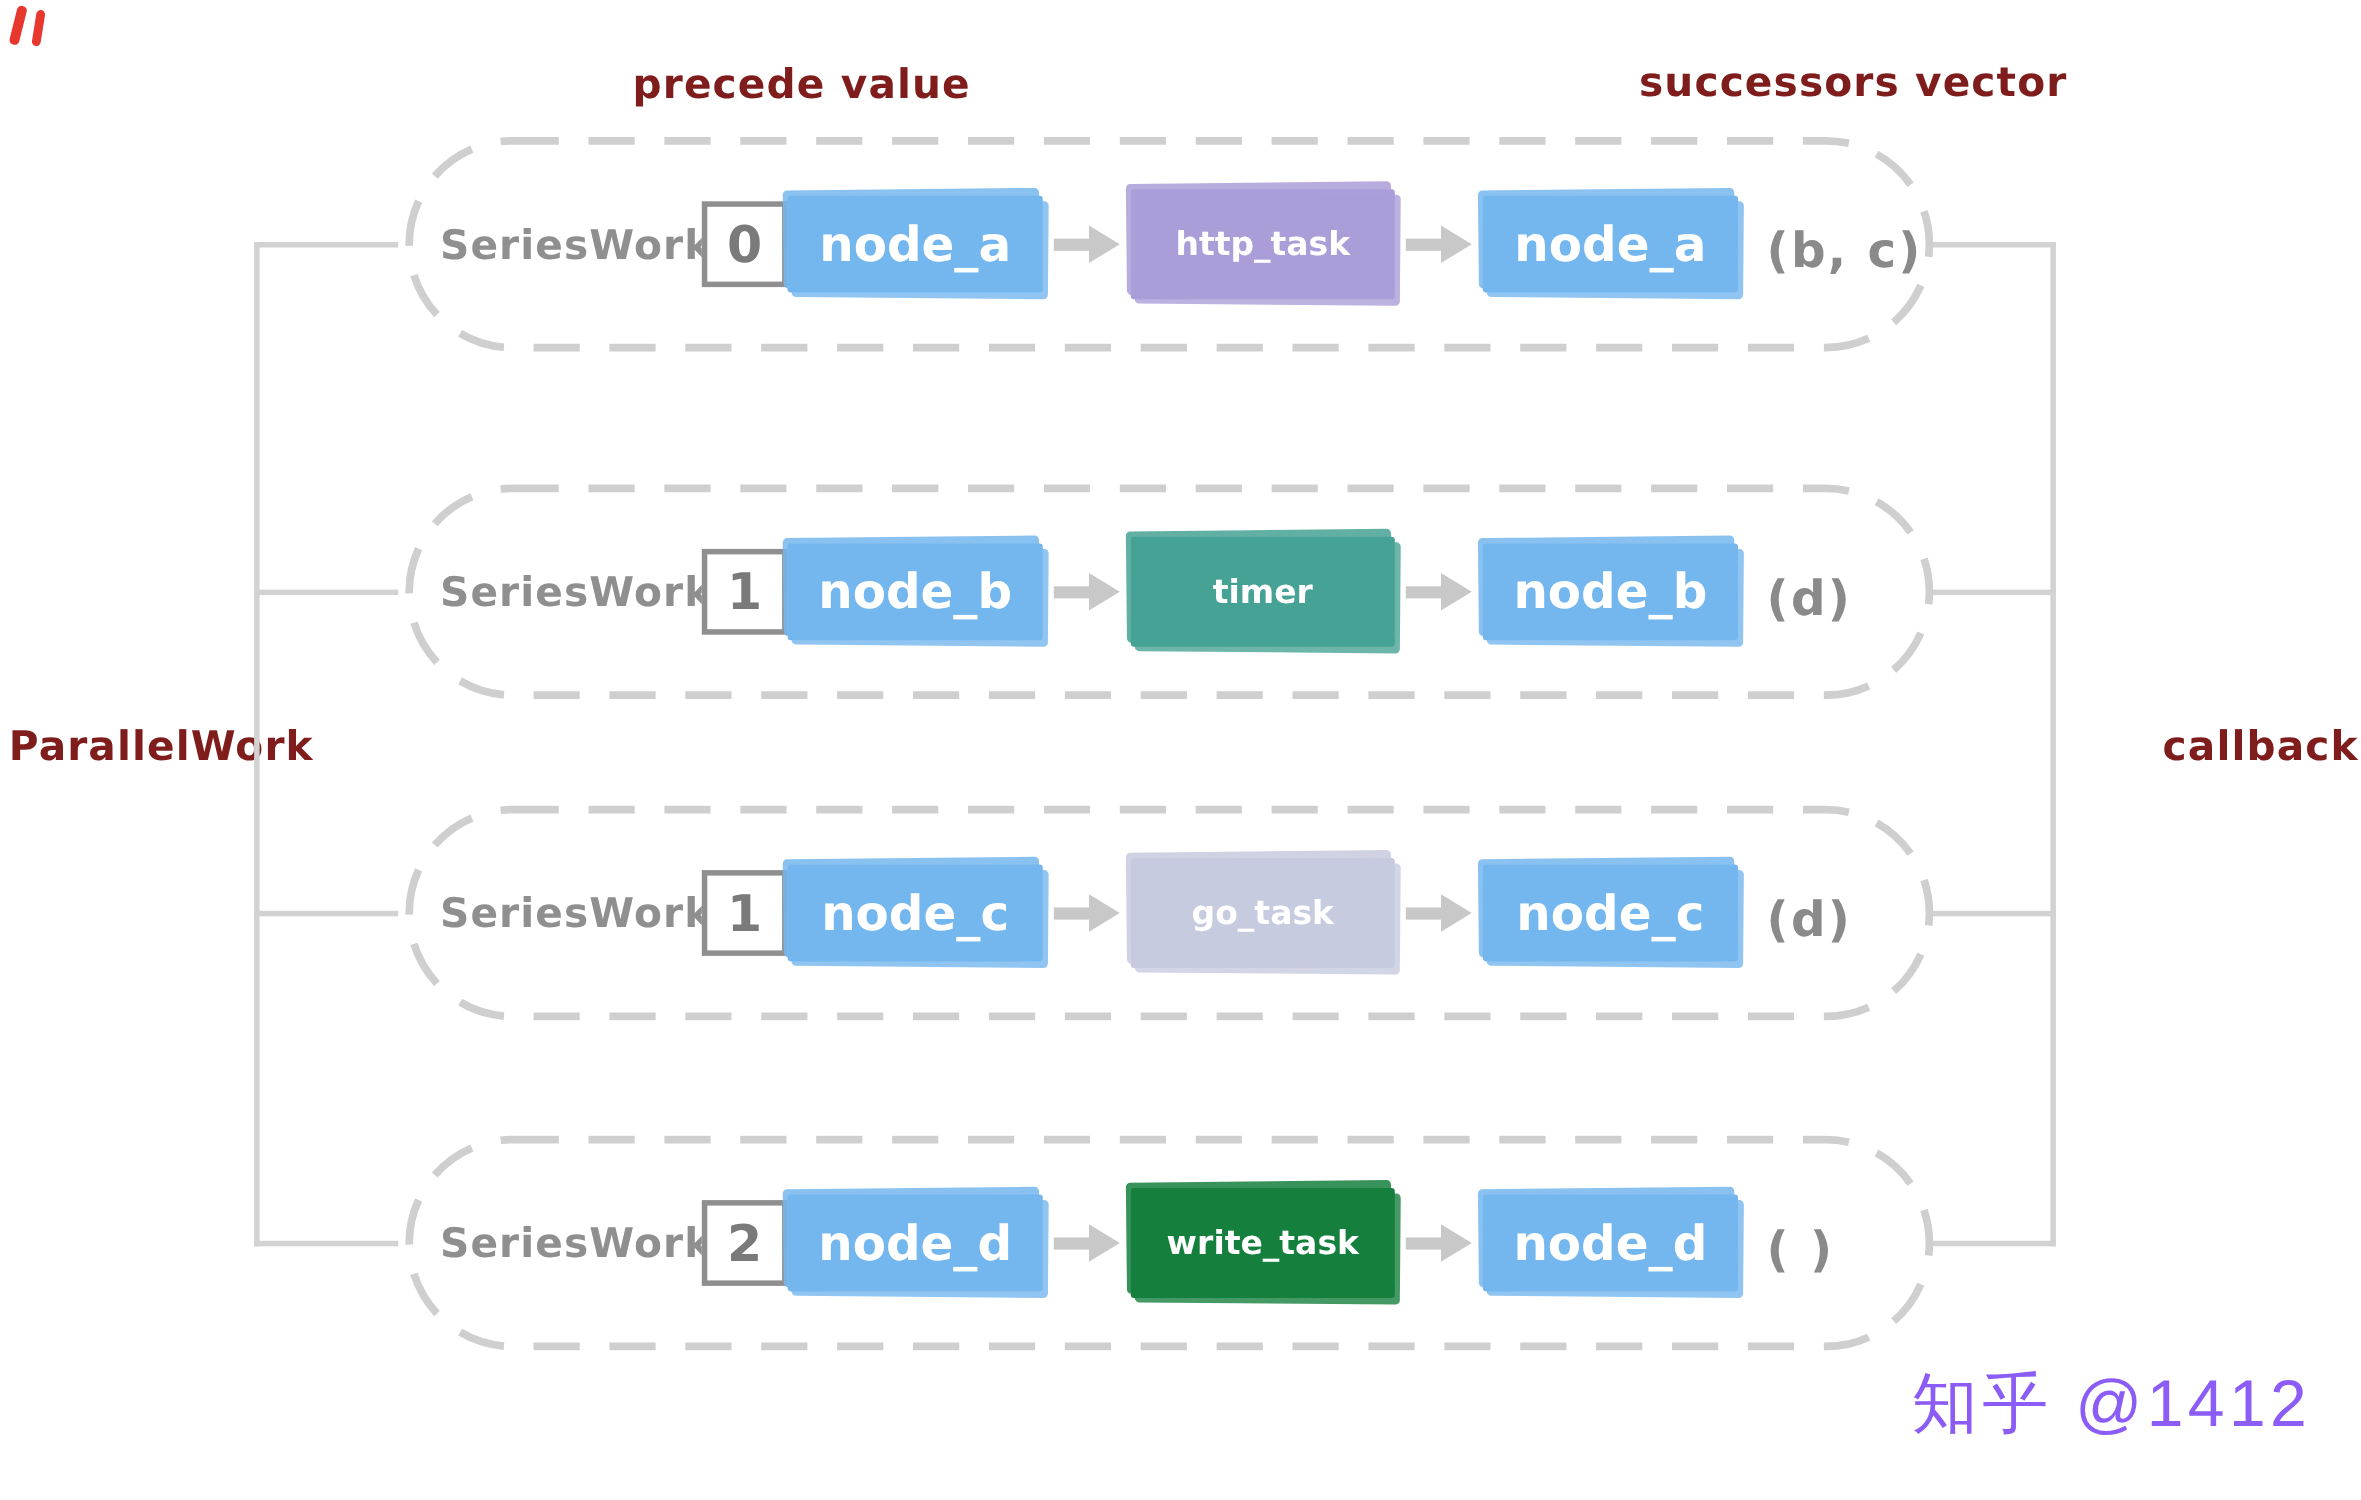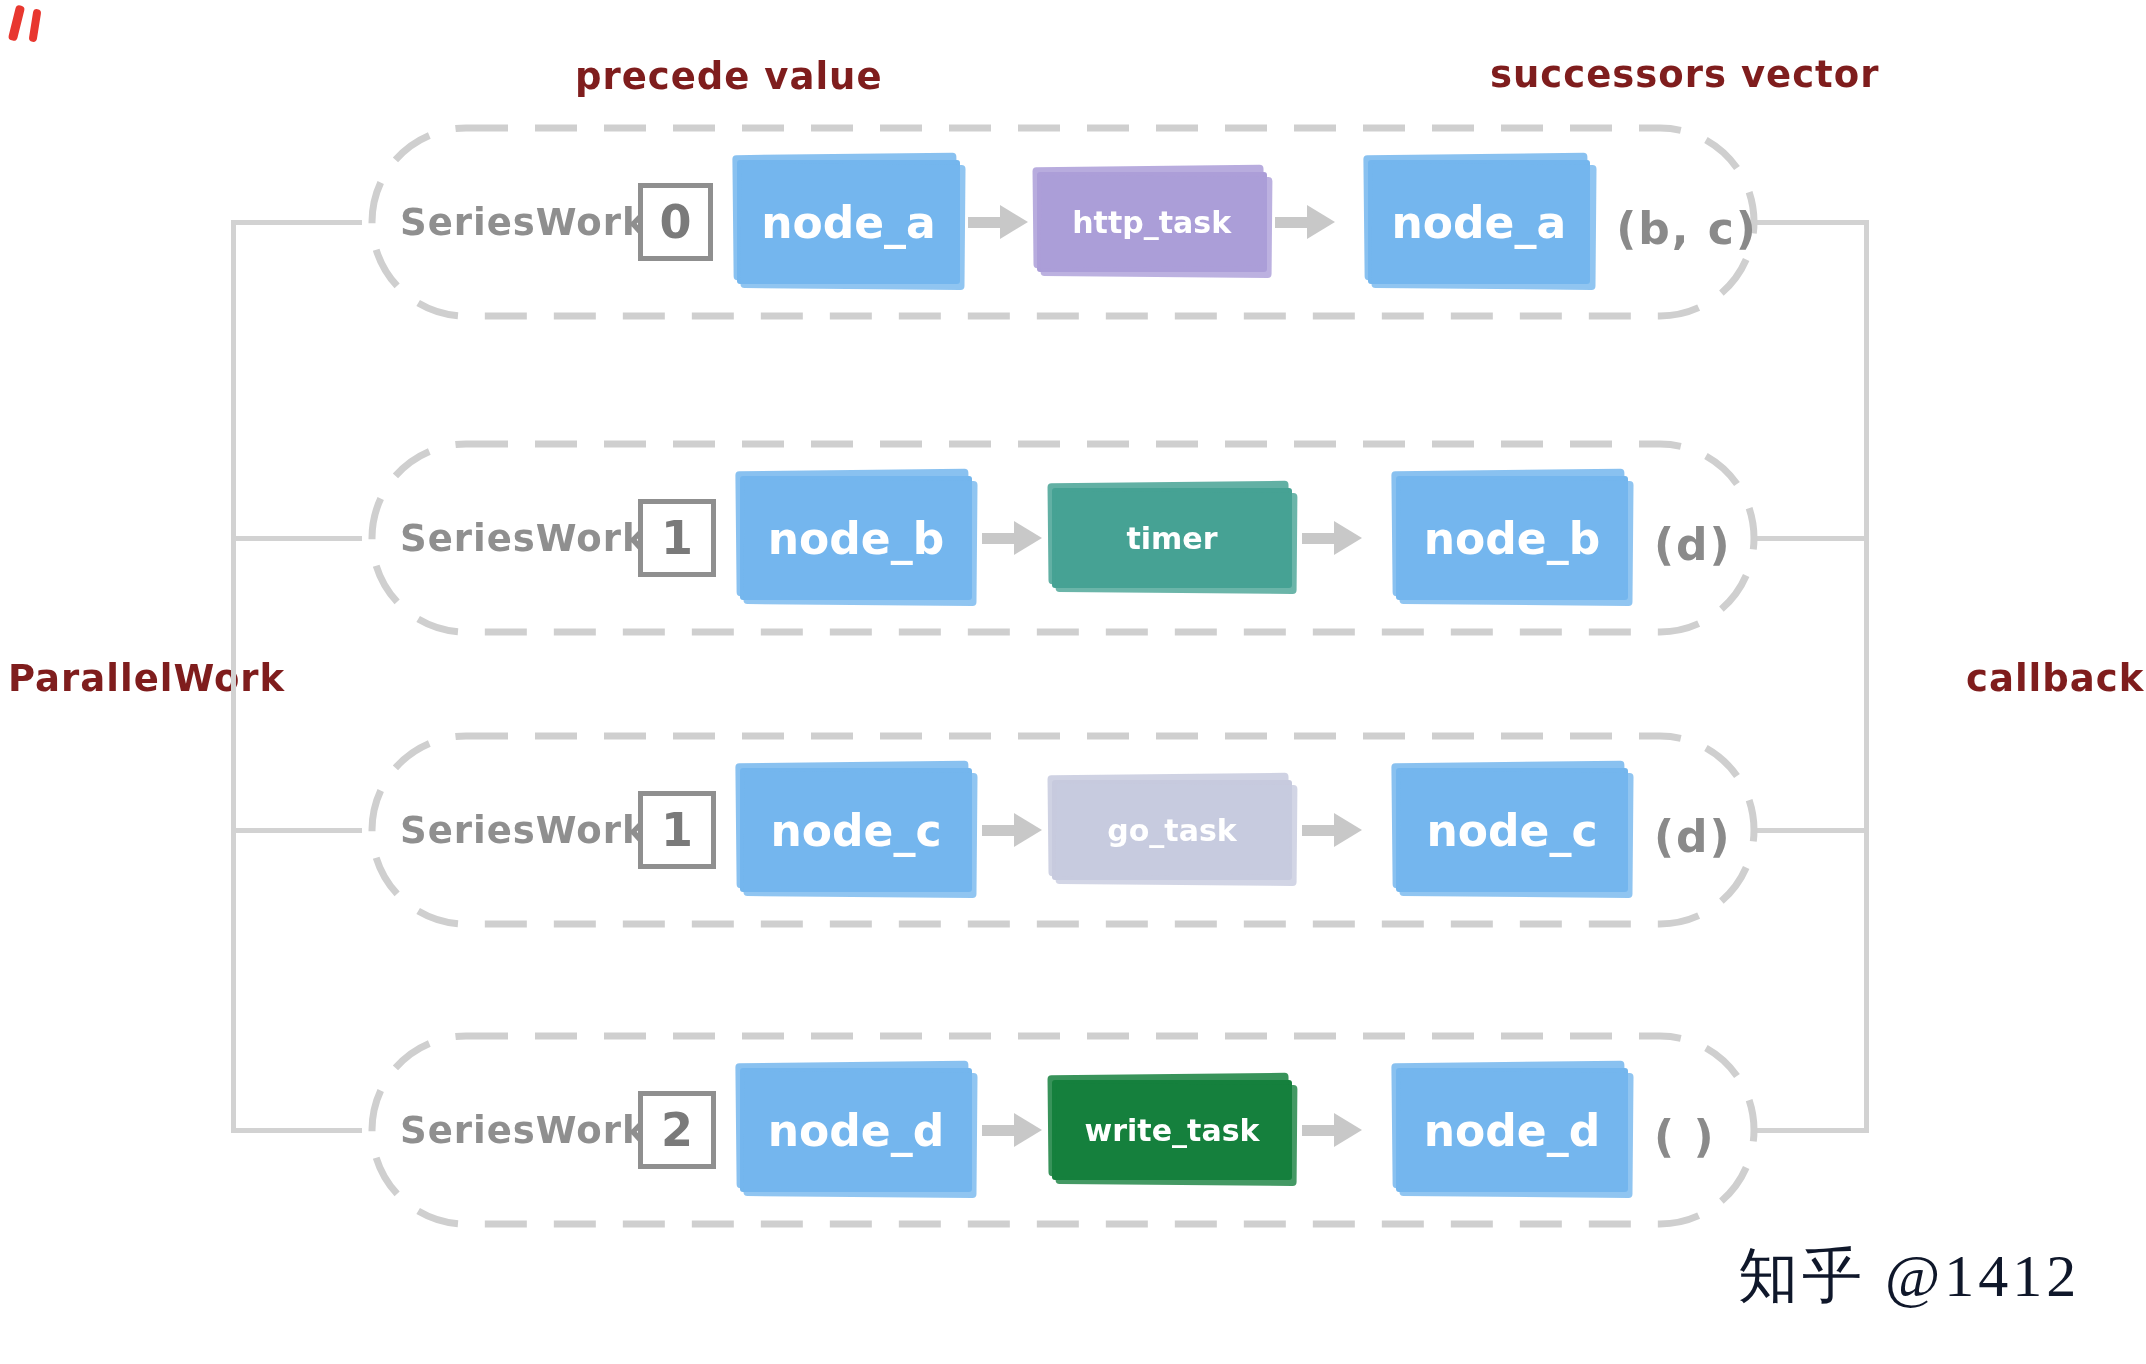--- a/index.html
+++ b/index.html
@@ -39,21 +39,21 @@
     color:#ffffff; font-weight:bold; border-radius:3px;
   }
   .sketch::before {
     content:""; position:absolute; z-index:-1; background:inherit; border-radius:4px;
     inset:-6px 3px 5px -4px; transform:rotate(-0.6deg); opacity:.85;
   }
   .sketch::after {
     content:""; position:absolute; z-index:-1; background:inherit; border-radius:4px;
     inset:4px -5px -5px 4px; transform:rotate(0.5deg); opacity:.8;
   }
-  .node  { margin-left:24px; width:232px; height:124px; font-size:44px; }
+  .node  { width:232px; height:88px; font-size:44px; }
   .task  { width:240px; height:100px; font-size:30px; }
 
   
   .arrow { width:80px; display:flex; align-items:center; justify-content:center; }
   .arrow-shaft { width:32px; height:11px; background:#c8c8c8; }
   .arrow-head {
     width:0; height:0; border-left:28px solid #c8c8c8;
     border-top:17px solid transparent; border-bottom:17px solid transparent;
   }
 
@@ -64,22 +64,22 @@
 
   
   .bracket { position:absolute; background:#d2d2d2; }
 
   
   .caption {
     position:absolute; top:1296px; left:50%; transform:translateX(-50%); margin-left:28px;
     color:#6e6e6e; font-weight:bold; font-size:46px; letter-spacing:1px; white-space:nowrap;
   }
   .watermark {
-    position:absolute; left:1738px; top:1236px; color:#0f172a;
-    font-family:Liberation Serif, serif;
+    position:absolute; left:1738px; top:1236px; color:#8b5cf6;
+    font-family:Liberation Sans, sans-serif;
     font-size:60px; letter-spacing:4px; white-space:nowrap;
   }
 </style>
 </head>
 <body>
 
 <div id="canvas">
 
   <div class="red-mark" style="left: 12px; top: 5px; transform: rotate(14deg); background-color: rgb(232, 55, 47);"></div>
   <div class="red-mark" style="left: 31px; top: 9px; width: 8px; height: 33px; transform: rotate(9deg); background-color: rgb(232, 55, 47);"></div>

